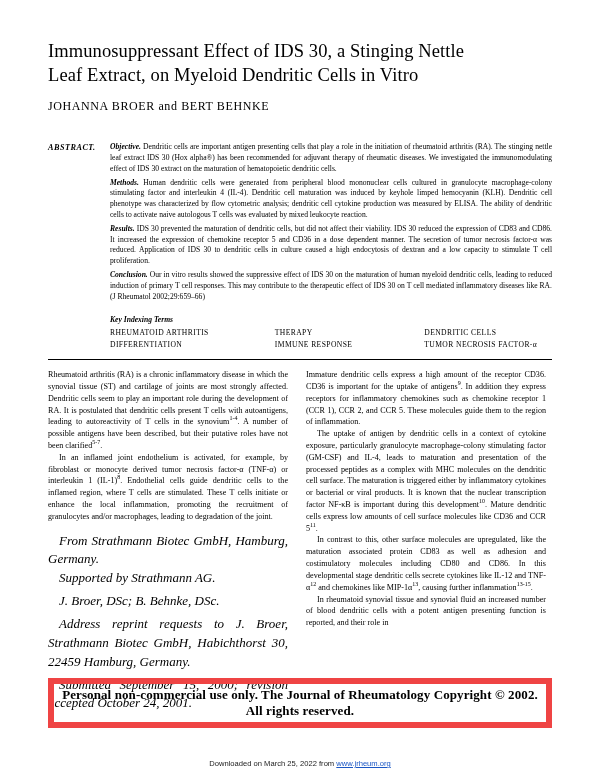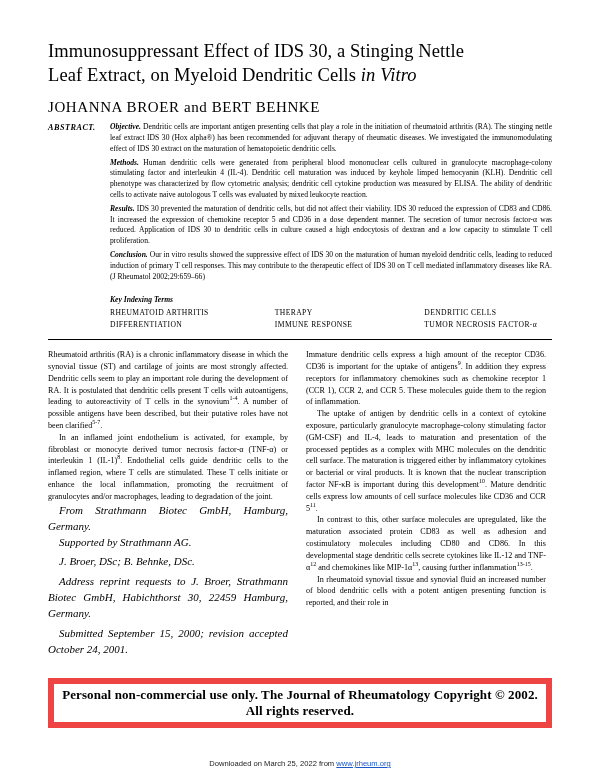--- a/index.html
+++ b/index.html
@@ -24,26 +24,26 @@
     padding: 40px 48px 0 48px;
     border-radius: 9px;
   }
   .title {
     font-size: 18.5px;
     line-height: 1.28;
     font-weight: normal;
     margin: 0 0 12px 0;
     letter-spacing: 0.1px;
   }
-  .title .it { font-style: italic; }
+  .title .it { }
 
   .authors {
-    font-size: 15px;
+    font-size: 12px;
     letter-spacing: 0.6px;
-    margin: 0 0 6px 0;
+    margin: 0 0 28px 0;
   }
 
   .abstract-block {
     display: flex;
     gap: 0;
     margin-bottom: 10px;
   }
   .abstract-label {
     width: 62px;
     flex: 0 0 62px;
@@ -109,21 +109,22 @@
   .col p {
     margin: 0;
     text-indent: 11px;
   }
   .col p.first {
     text-indent: 0;
   }
   sup { font-size: 6px; vertical-align: super; line-height: 0; }
 
   .footnote {
-    font-size: 11px;
+    margin-top: 9px;
+    font-size: 13px;
     line-height: 1.45;
     font-style: italic;
   }
   .footnote .line { margin: 0; }
   .footnote .gap { height: 4px; }
 
   .copyright-bar {
     position: absolute;
     left: 48px;
     right: 48px;

